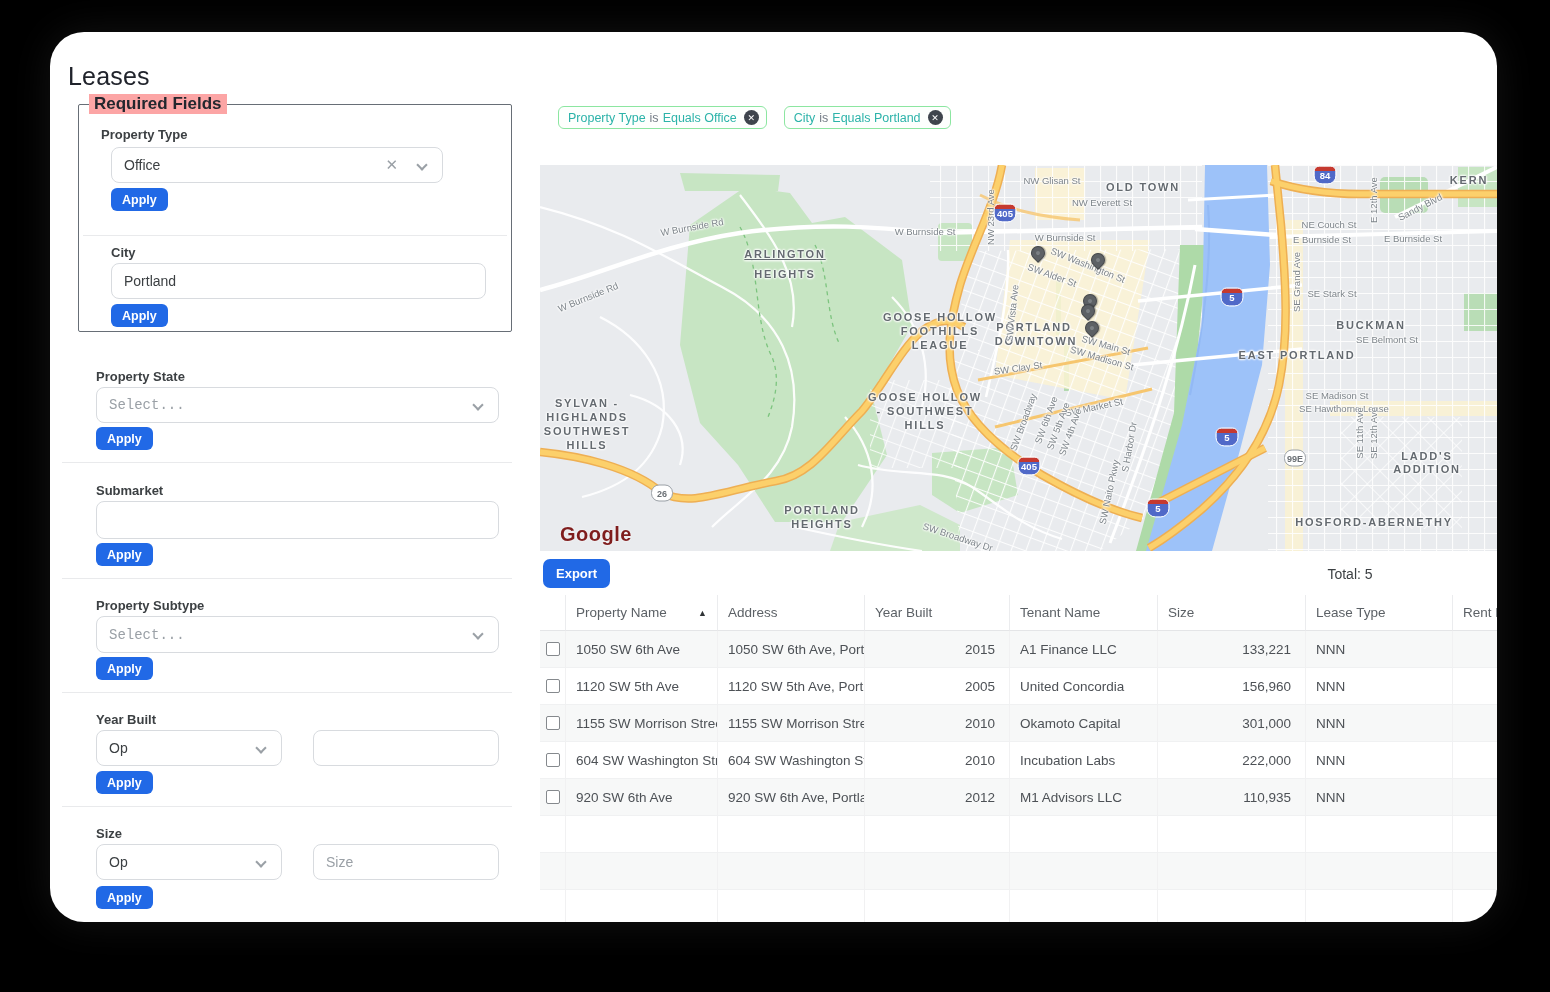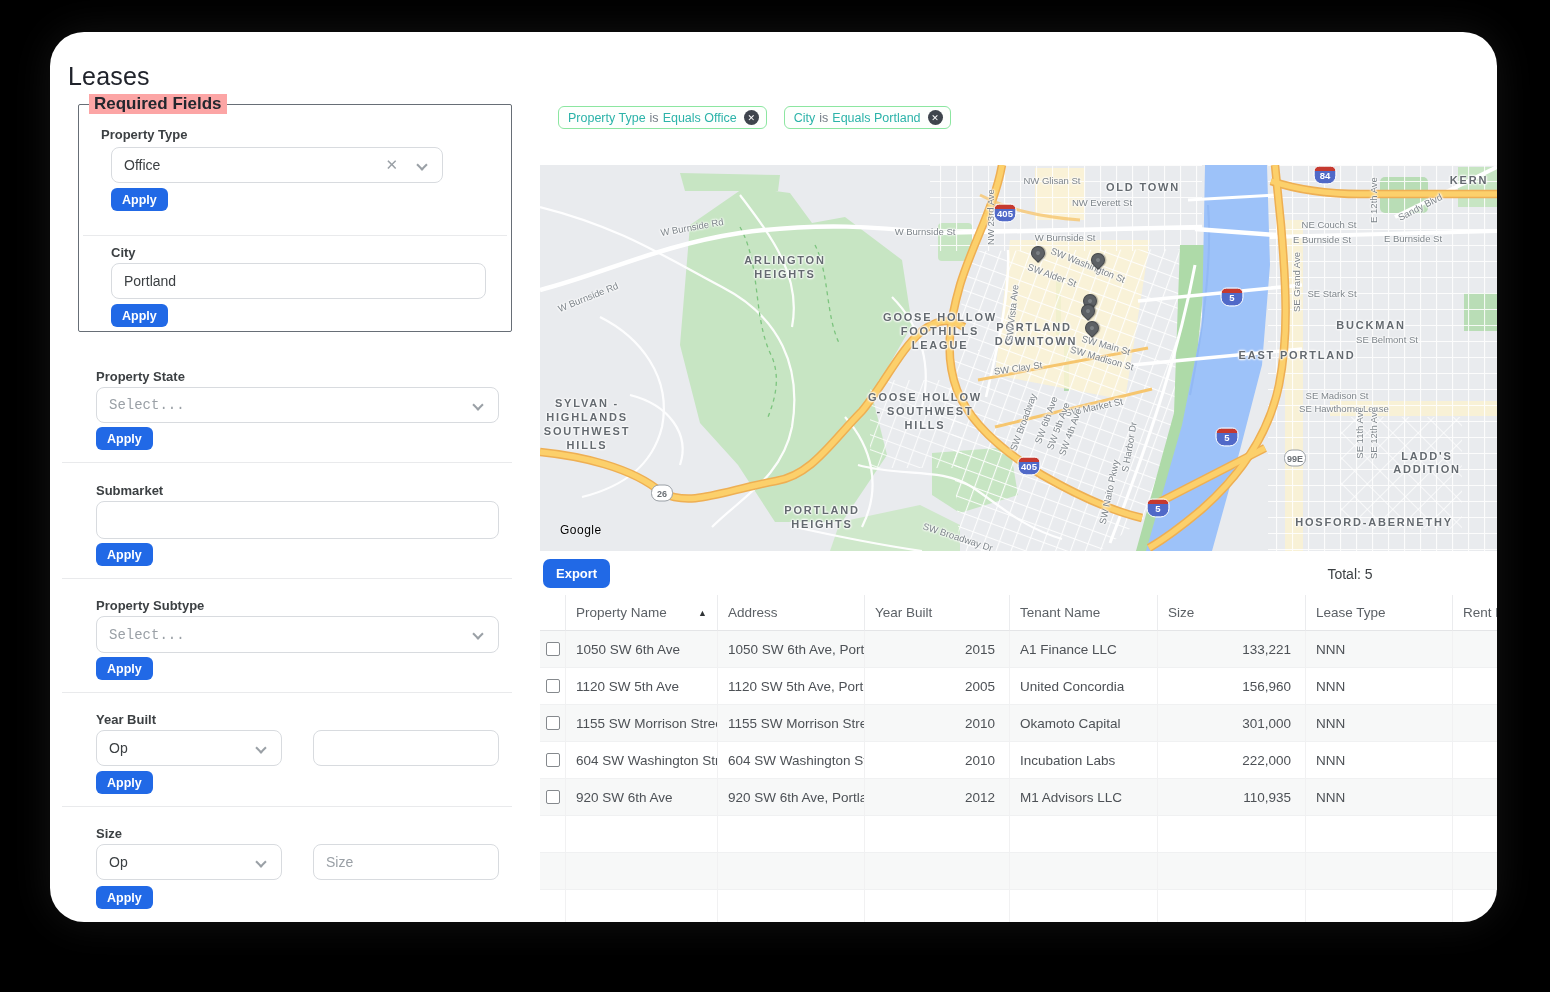--- a/index.html
+++ b/index.html
@@ -34,21 +34,21 @@
   .map { left:490px; top:133px; width:957px; height:386px; background:#e9ebee; overflow:hidden; }
   .map svg { position:absolute; left:0; top:0; }
   .ml { position:absolute; white-space:nowrap; transform:translate(-50%,-50%); text-shadow:0 1px 2px #fff,0 -1px 2px #fff,1px 0 2px #fff,-1px 0 2px #fff; }
   .ml-a { font-size:11px; font-weight:700; letter-spacing:1.8px; color:#646a70; }
   .ml-s { font-size:9.5px; color:#7d848a; }
   .pin { position:absolute; width:14px; height:14px; background:#5d6165; border:1px solid #46494c; border-radius:50% 50% 50% 0; transform:translate(-50%,-100%) rotate(-45deg); box-shadow:1px 1px 1px rgba(0,0,0,.25); }
   .pin::after { content:""; position:absolute; left:4px; top:4px; width:4px; height:4px; border-radius:50%; background:#7b8084; }
   .shield { position:absolute; transform:translate(-50%,-50%); display:flex; align-items:center; justify-content:center; font-weight:700; }
   .shield-i { width:23px; height:19px; color:#fff; font-size:9.5px; background:linear-gradient(#c5392f 0 27%, #5069c8 27% 100%); border:1px solid #fff; border-radius:6px 6px 9px 9px; }
   .shield-us { width:22px; height:17px; color:#6b7075; font-size:9px; background:#fff; border:1px solid #9aa0a6; border-radius:8px; }
-  .gwm { position:absolute; font-size:12px; font-weight:400; color:#000000; letter-spacing:.5px; text-shadow:0 0 2px #fff; }
+  .gwm { position:absolute; font-size:20px; font-weight:700; color:#7f1d1d; letter-spacing:.5px; text-shadow:0 0 2px #fff; }
 
   
   .export-btn { left:493px; top:527px; height:29px; border-radius:7px; font-size:13px; padding:0 13px; }
   .total { left:1245px; top:534px; width:110px; text-align:center; font-size:14px; color:#3c4043; }
   .tablewrap { left:490px; top:563px; width:957px; height:327px; overflow:hidden; }
   .trow { display:grid; grid-template-columns:26px 152px 147px 145px 148px 148px 147px 150px; width:1063px; height:37px; }
   .thead { height:36px; }
   .cell { display:flex; align-items:center; padding:0 10px; font-size:13.5px; color:#4d5156; border-right:1px solid #f1f1f2; overflow:hidden; white-space:nowrap; }
   .thead .cell { color:#5c6166; border-right:1px solid #ebecee; border-bottom:1px solid #e4e5e7; }
   .cell.r { justify-content:flex-end; padding-right:14px; }
@@ -220,21 +220,21 @@
         </g>
         <g stroke="#f6c66f" stroke-width="3">
           <path d="M438,215 L608,183"></path>
           <path d="M455,262 L612,224"></path>
           <path d="M440,30 C470,45 500,52 540,55" opacity=".8"></path>
         </g>
       </g>
     </svg>
     <div id="map-overlays">
         <span class="ml ml-a" style="left: 603px; top: 22px;">OLD TOWN</span>
-        <span class="ml ml-a" style="left: 245px; top: 95px;">ARLINGTON</span>
+        <span class="ml ml-a" style="left: 245px; top: 89px; text-decoration: underline;">ARLINGTON</span>
         <span class="ml ml-a" style="left: 245px; top: 109px;">HEIGHTS</span>
         <span class="ml ml-a" style="left: 400px; top: 152px;">GOOSE HOLLOW</span>
         <span class="ml ml-a" style="left: 400px; top: 166px;">FOOTHILLS</span>
         <span class="ml ml-a" style="left: 400px; top: 180px;">LEAGUE</span>
         <span class="ml ml-a" style="left: 494px; top: 162px;">PORTLAND</span>
         <span class="ml ml-a" style="left: 496px; top: 176px;">DOWNTOWN</span>
         <span class="ml ml-a" style="left: 757px; top: 190px;">EAST PORTLAND</span>
         <span class="ml ml-a" style="left: 831px; top: 160px;">BUCKMAN</span>
         <span class="ml ml-a" style="left: 47px; top: 238px;">SYLVAN -</span>
         <span class="ml ml-a" style="left: 47px; top: 252px;">HIGHLANDS</span>

